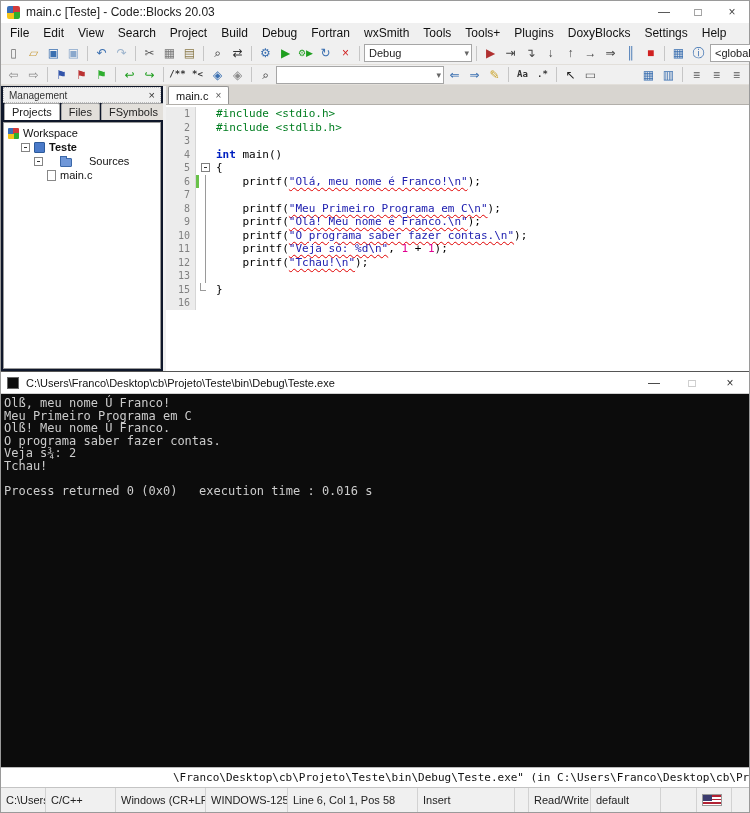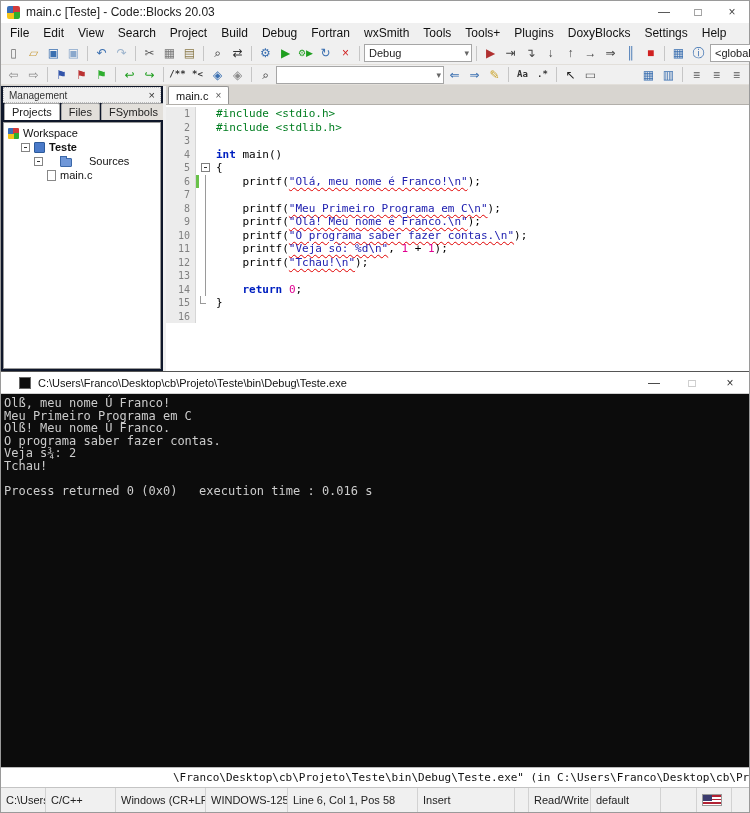--- a/index.html
+++ b/index.html
@@ -62,21 +62,21 @@
   .fold-corner{width:6px;height:8px;border-left:1px solid #9a9a9a;border-bottom:1px solid #9a9a9a;margin-bottom:5px;margin-left:-5px}
   .code-text{white-space:pre;padding-left:4px;color:#000}
   .tok-pp{color:#007d20}
   .tok-kw{color:#0020c0;font-weight:bold}
   .tok-str{color:#2020b0;text-decoration:underline;text-decoration-style:wavy;text-decoration-color:#e00000;text-decoration-thickness:1px;text-underline-offset:2px}
   .tok-num{color:#e00090}
   .tok-pl{color:#000}
 
   
   .console-win{flex:none;border-top:1px solid #555}
-  .console-titlebar{height:22px;background:#fff;display:flex;align-items:center;padding-left:18px;font-size:11px;color:#111;gap:7px;border-bottom:1px solid #d0d0d0}
+  .console-titlebar{height:22px;background:#fff;display:flex;align-items:center;padding-left:6px;font-size:11px;color:#111;gap:7px;border-bottom:1px solid #d0d0d0}
   .console-icon{width:12px;height:12px;flex:none;background:#0c0c0c;border:1px solid #666}
   .console-controls{margin-left:auto;display:flex;height:100%}
   .console-controls span{width:38px;display:flex;align-items:center;justify-content:center;font-size:12px;color:#333}
   .console-controls .disabled{color:#a0a0a0}
   .console-body{height:373px;background:#0c0c0c;color:#cccccc;font-family:"DejaVu Sans Mono",monospace;font-size:12px;padding:3px 0 0 3px;overflow:hidden}
   .console-line{height:12.5px;line-height:12.5px;white-space:pre}
 
   
   .log-strip{height:20px;flex:none;background:#fff;display:flex;align-items:center;padding-left:172px;font-family:"DejaVu Sans Mono",monospace;font-size:11px;color:#111;white-space:pre;overflow:hidden;border-top:1px solid #bbb}
 
@@ -333,28 +333,20 @@
           </div>
           <div class="code-row">
             <span class="gutter-num">13</span>
             <span class="change-col"></span>
             <span class="fold-col">
               <span class="fold-vline"></span>
             </span>
             <span class="code-text"></span>
           </div>
           <div class="code-row">
-            <span class="gutter-num">14</span>
-            <span class="change-col"></span>
-            <span class="fold-col">
-              <span class="fold-vline"></span>
-            </span>
-            <span class="code-text"><span class="tok-pl">    </span><span class="tok-kw">return</span><span class="tok-pl"> </span><span class="tok-num">0</span><span class="tok-pl">;</span></span>
-          </div>
-          <div class="code-row">
             <span class="gutter-num">15</span>
             <span class="change-col"></span>
             <span class="fold-col">
               <span class="fold-corner"></span>
             </span>
             <span class="code-text"><span class="tok-pl">}</span></span>
           </div>
           <div class="code-row">
             <span class="gutter-num">16</span>
             <span class="change-col"></span>

